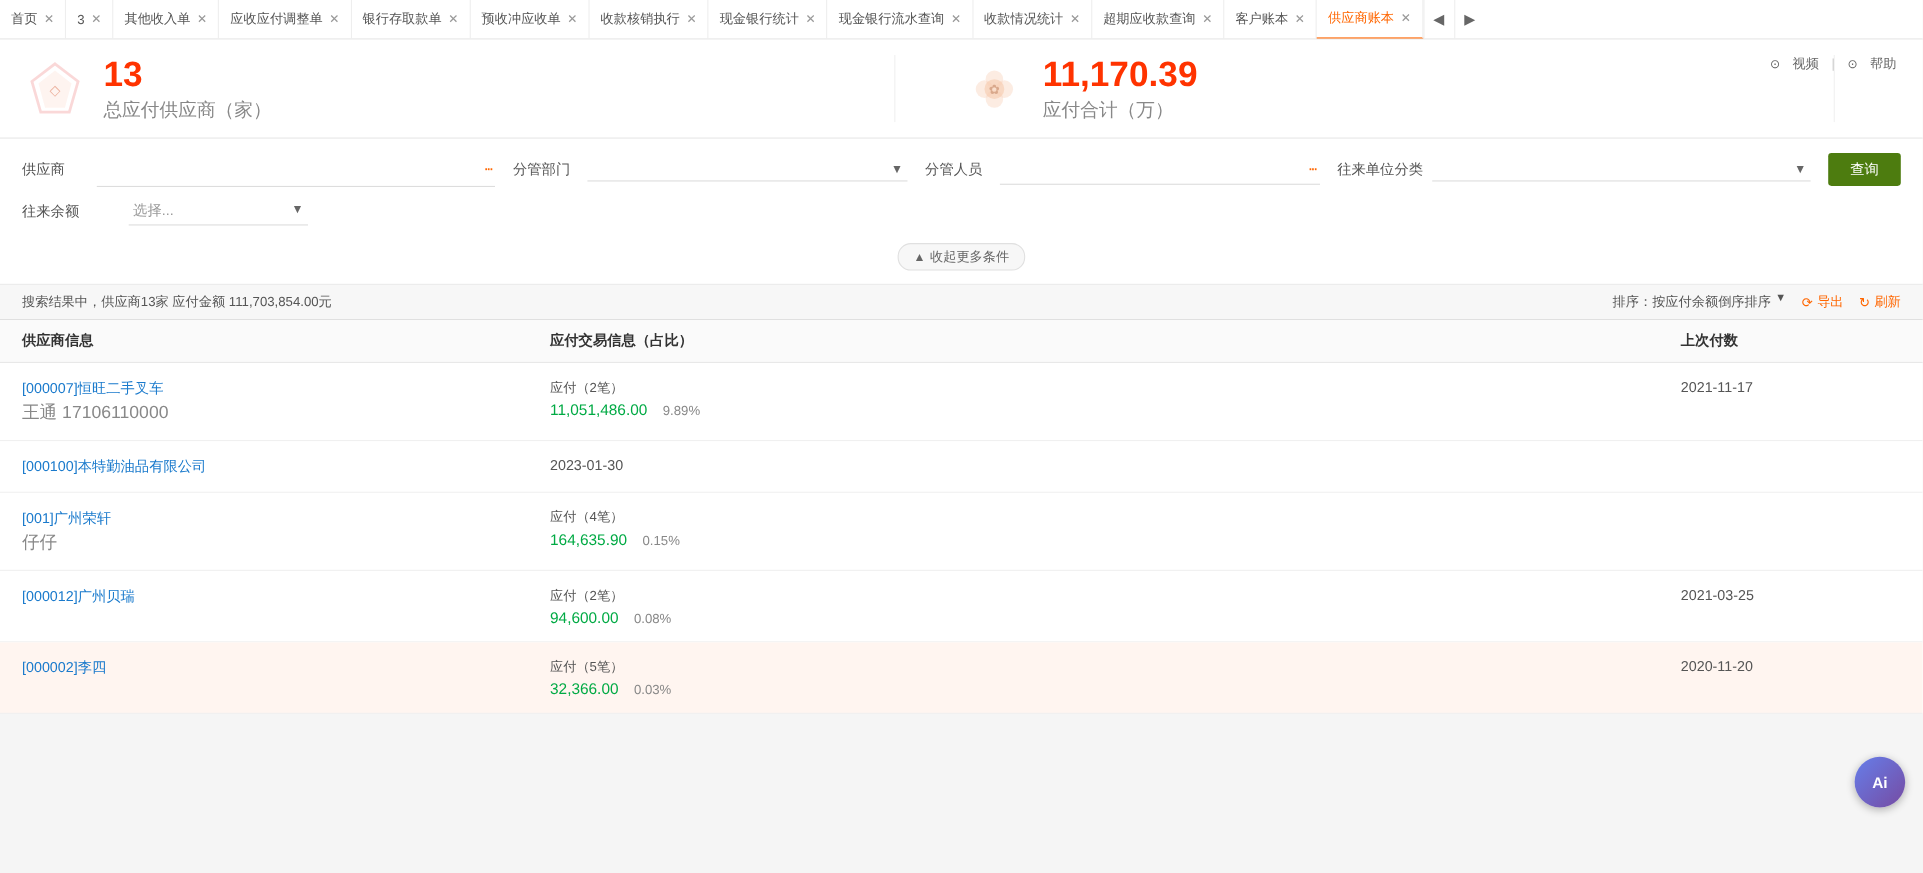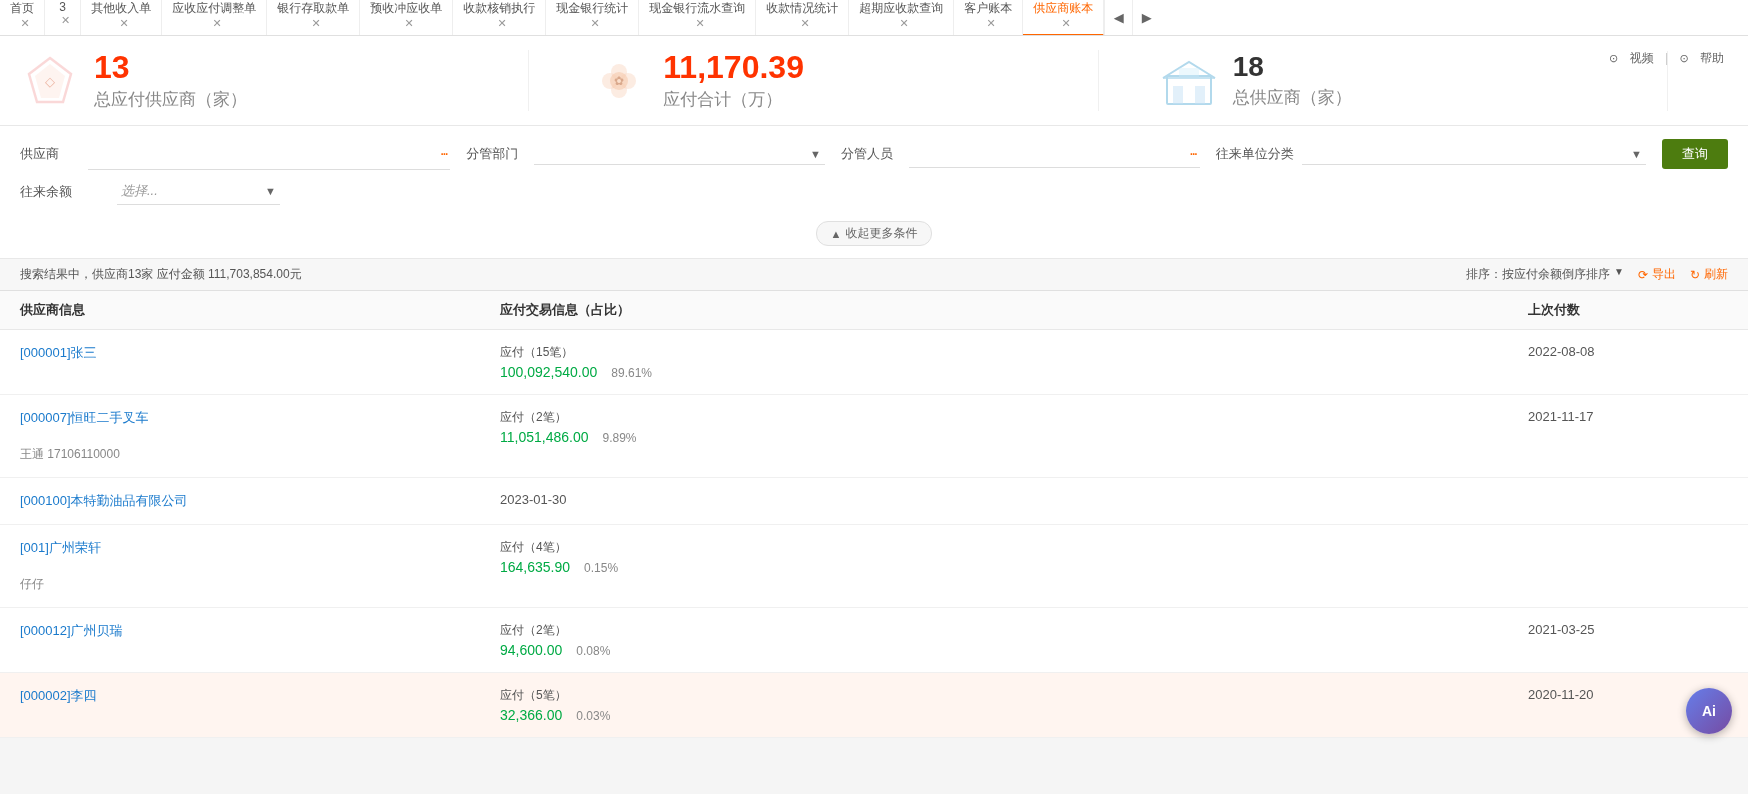--- a/index.html
+++ b/index.html
@@ -18,21 +18,20 @@
     .nav-tab {
       display: inline-flex;
       align-items: center;
       padding: 0 10px;
       height: 36px;
       font-size: 12px;
       color: #555;
       border-right: 1px solid #eee;
       cursor: pointer;
       flex-shrink: 0;
-      flex-direction: column;
     }
     .nav-tab.active {
       color: #ff6600;
       border-bottom: 2px solid #ff6600;
     }
     .nav-tab .close-icon {
       margin-left: 6px;
       color: #999;
       font-size: 11px;
     }
@@ -220,23 +219,23 @@
     }
     .table-row-item.highlighted { background: #fff5f0; }
 
     .supplier-name {
       color: #1a7acc;
       text-decoration: none;
       font-size: 13px;
       cursor: pointer;
     }
     .supplier-contact {
-      font-size: 12px;
+      font-size: 16px;
       color: #888;
-      margin-top: 19px;
+      margin-top: 3px;
     }
     .transaction-info { flex: 1; }
     .trans-label { font-size: 12px; color: #555; margin-bottom: 3px; }
     .trans-amount { color: #00aa44; font-size: 14px; font-weight: 500; cursor: pointer; }
     .trans-percent { font-size: 12px; color: #888; margin-left: 14px; }
     .trans-row { display: flex; align-items: baseline; }
     .last-pay-date { color: #555; font-size: 13px; }
 
     
     .table-scroll { overflow-y: auto; max-height: 440px; }
@@ -327,36 +326,20 @@
         <circle cx="27" cy="27" r="9" fill="#f0a878" opacity="0.6"></circle>
         <text x="27" y="31" text-anchor="middle" font-size="12" fill="#c07040">✿</text>
       </svg>
     </div>
     <div class="stat-content">
       <div class="stat-number">11,170.39</div>
       <div class="stat-label">应付合计（万）</div>
     </div>
   </div>
 
-  <div class="stat-item">
-    <div class="stat-icon">
-      <svg width="60" height="54" viewBox="0 0 60 54">
-        <rect x="8" y="22" width="44" height="28" fill="none" stroke="#80c0e0" stroke-width="2" rx="1"></rect>
-        <rect x="14" y="32" width="10" height="18" fill="#a0d0f0" opacity="0.5"></rect>
-        <rect x="36" y="32" width="10" height="18" fill="#a0d0f0" opacity="0.5"></rect>
-        <polyline points="4,24 30,8 56,24" fill="none" stroke="#80c0e0" stroke-width="2"></polyline>
-        <rect x="20" y="14" width="20" height="10" fill="#b0e0f8" opacity="0.4"></rect>
-        <line x1="4" y1="24" x2="56" y2="24" stroke="#80c0e0" stroke-width="1.5"></line>
-      </svg>
-    </div>
-    <div class="stat-content">
-      <div class="stat-number" style="color:#333; font-size:28px;">18</div>
-      <div class="stat-label">总供应商（家）</div>
-    </div>
-  </div>
 
   <div class="top-right-links">
     <span style="font-size:11px;">⊙</span>
     <span style="color:#666; cursor:pointer;">视频</span>
     <span class="sep">|</span>
     <span style="font-size:11px;">⊙</span>
     <span style="color:#666; cursor:pointer;">帮助</span>
   </div>
 </div>
 
@@ -395,21 +378,21 @@
       </div>
     </div>
 
     <button class="search-btn">查询</button>
   </div>
 
   <div class="filter-row">
 
     <div class="filter-item" style="max-width:260px;gap:29px;">
       <span class="filter-label">往来余额</span>
-      <div style="flex:1; display:flex; align-items:center; border-bottom:1px solid #ddd; padding:4px 4px; cursor:pointer;font-style:italic;">
+      <div style="flex:1; display:flex; align-items:center; border-bottom:1px solid #ddd; padding:4px 4px; cursor:pointer;">
         <span style="flex:1; color:#999; font-size:13px;">选择...</span>
         <span style="color:#666; font-size:11px;">▼</span>
       </div>
     </div>
     <div style="flex:1;"></div>
   </div>
 
   <div style="display:flex; justify-content:center; margin-top:6px;">
     <div class="collapse-btn">
       <span class="up-arrow">▲</span>
@@ -438,36 +421,20 @@
 
 <div class="table-section">
 
   <div class="table-header">
     <div class="col-supplier">供应商信息</div>
     <div class="col-transaction">应付交易信息（占比）</div>
     <div class="col-lastpay">上次付数</div>
   </div>
 
   <div class="table-scroll" id="table-body">
-  <div class="table-row-item">
-      <div class="col-supplier">
-        <a class="supplier-name">[000001]张三</a>
-        
-      </div>
-      <div class="col-transaction transaction-info">
-        <div class="trans-label">应付（15笔）</div>
-        <div class="trans-row">
-          <span class="trans-amount">100,092,540.00</span>
-          <span class="trans-percent">89.61%</span>
-        </div>
-      </div>
-      <div class="col-lastpay">
-        <span class="last-pay-date">2022-08-08</span>
-      </div>
-    </div>
       <div class="table-row-item">
       <div class="col-supplier">
         <a class="supplier-name">[000007]恒旺二手叉车</a>
         <div class="supplier-contact">王通  17106110000</div>
       </div>
       <div class="col-transaction transaction-info">
         <div class="trans-label">应付（2笔）</div>
         <div class="trans-row">
           <span class="trans-amount">11,051,486.00</span>
           <span class="trans-percent">9.89%</span>

